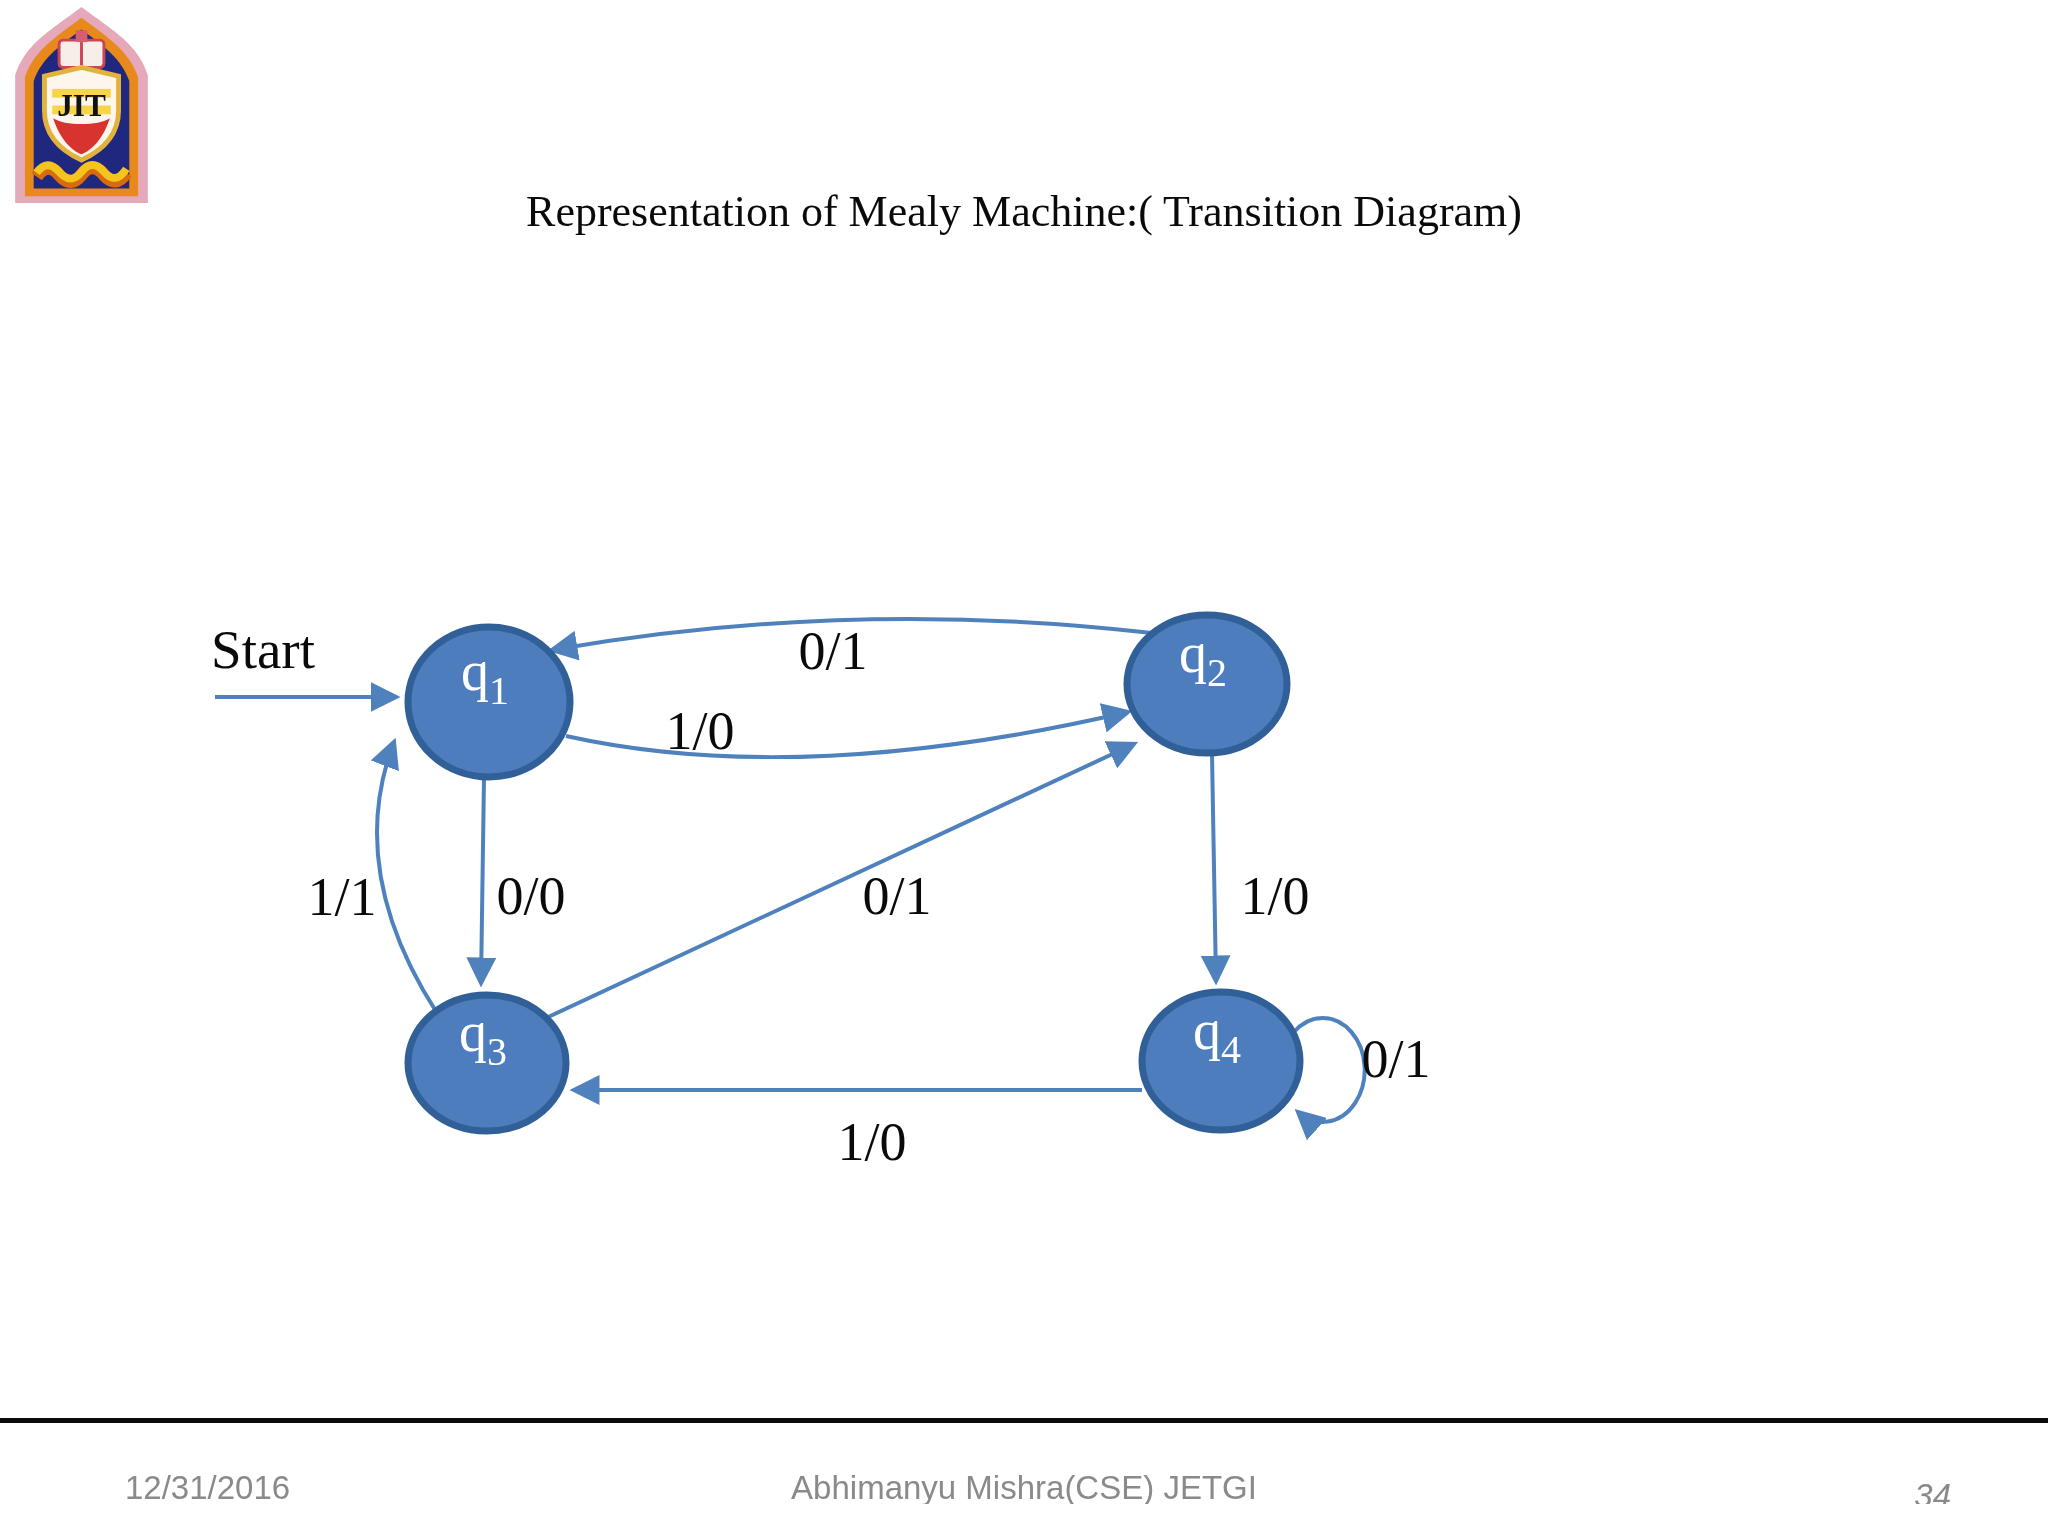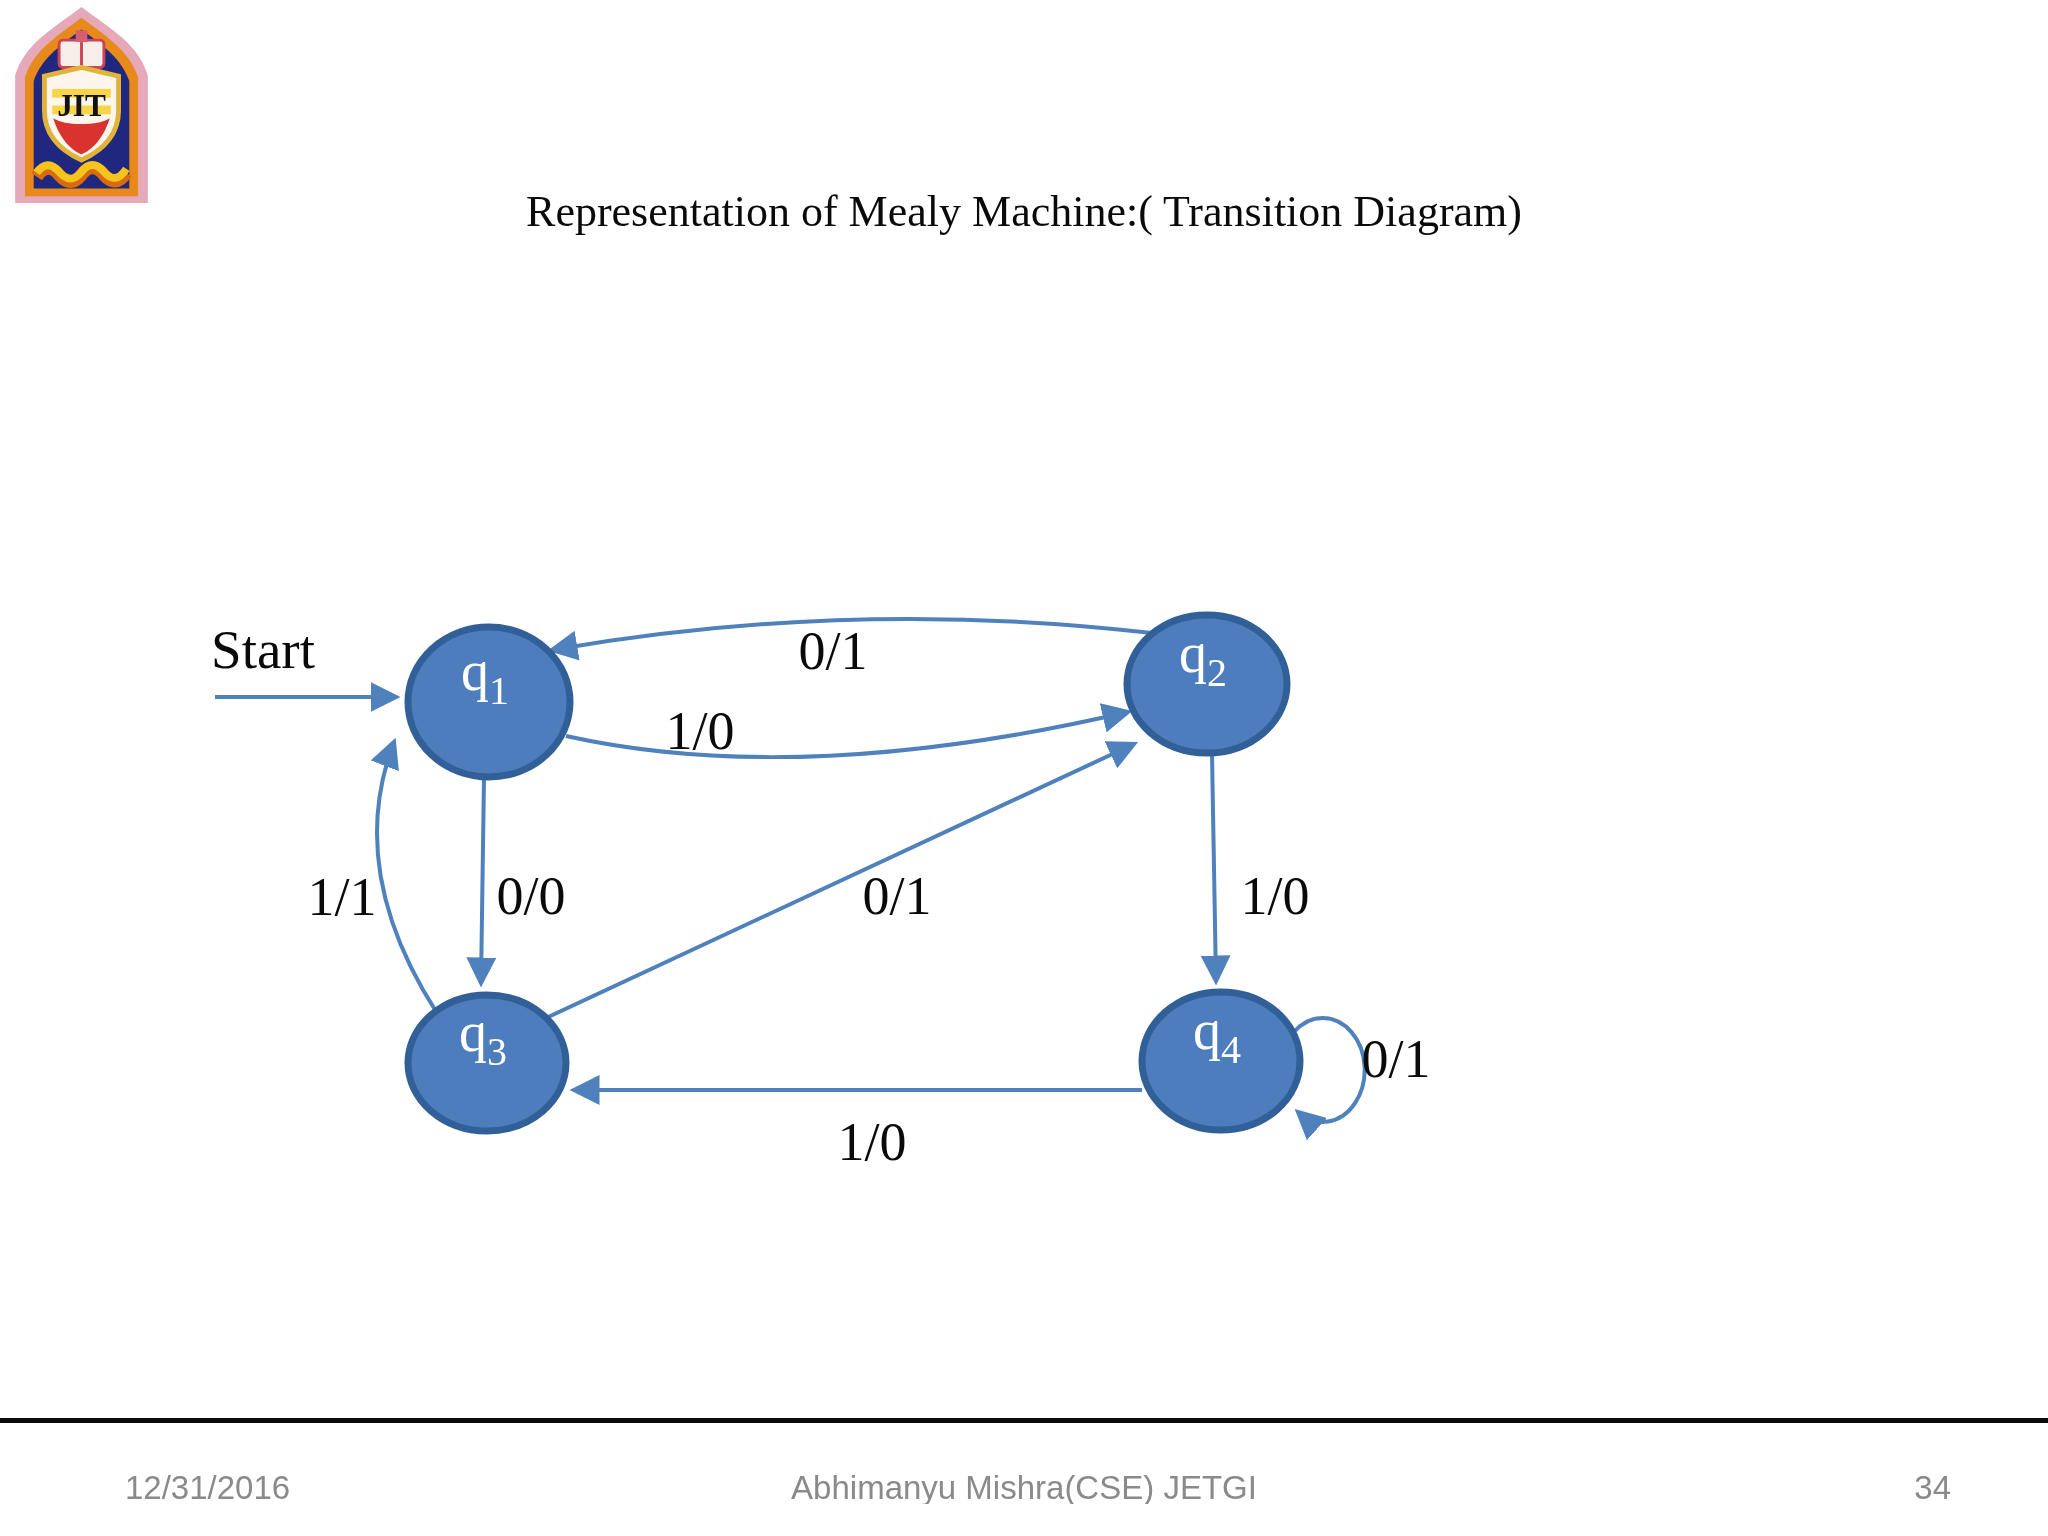--- a/index.html
+++ b/index.html
@@ -41,21 +41,21 @@
     position:absolute;left:0;top:1418px;width:2048px;height:5px;
     background:#0a0a0a;
   }
   .footer{
     position:absolute;left:0;top:1444px;width:2048px;height:50px;
     font-family:"Liberation Sans", sans-serif;
     font-size:33px;color:var(--footer-text);margin-top:25px;
   }
   .footer .date{position:absolute;left:125px;top:0;}
   .footer .author{position:absolute;left:0;width:2048px;text-align:center;top:0;}
-  .footer .page{position:absolute;right:97px;top:0;}
+  .footer .page{position:absolute;right:97px;top:8px;font-style:italic;}
 </style>
 </head>
 <body>
 
 <div class="slide">
 
   <svg class="logo" viewBox="0 0 160 205">
     <path d="M80,2 C48,26 22,40 12,72 L12,203 L148,203 L148,72 C138,40 112,26 80,2 Z" fill="#e5a9ba"></path>
     <path d="M80,13 C52,34 31,47 22,74 L22,196 L138,196 L138,74 C129,47 108,34 80,13 Z" fill="#e7891b"></path>
     <path d="M80,25 C56,43 39,55 31,78 L31,188 L129,188 L129,78 C121,55 104,43 80,25 Z" fill="#20277e"></path>

